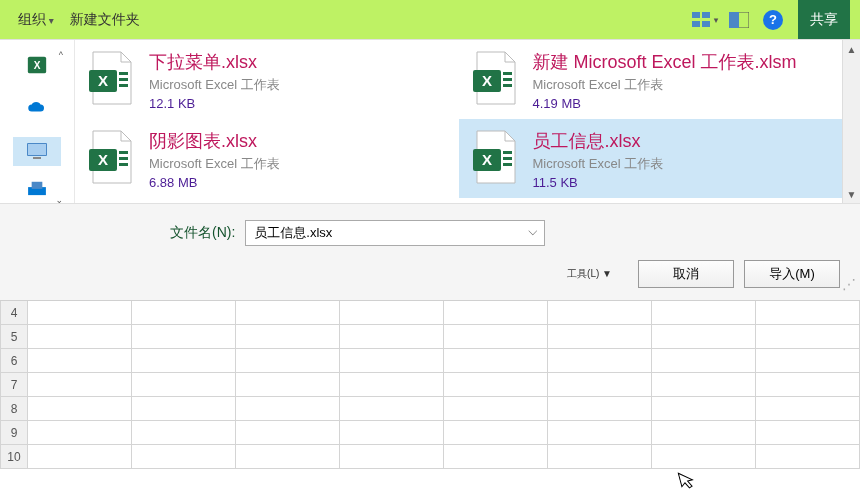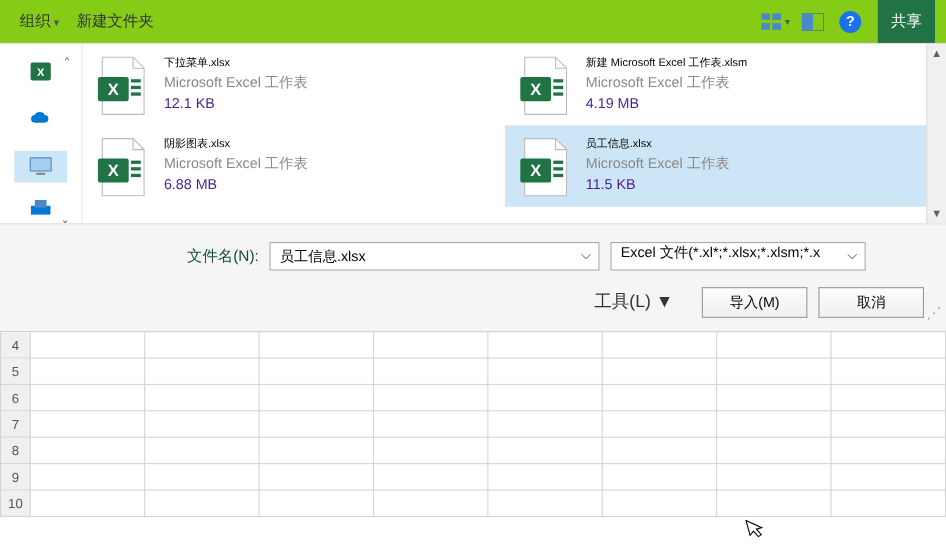--- a/index.html
+++ b/index.html
@@ -4,21 +4,21 @@
   <style>
     * { margin: 0; padding: 0; box-sizing: border-box; font-family: "Microsoft YaHei", "Segoe UI", sans-serif; }
     body { width: 860px; height: 500px; background: #fff; overflow: hidden; position: relative; }
     
     .toolbar {
       height: 40px;
       display: flex;
       align-items: center;
       padding: 0 10px;
       border-bottom: 1px solid #e0e0e0;
-      background: #84cc16;
+      background: #bef264;
     }
     .toolbar-item {
       font-size: 14px;
       color: #333;
       padding: 4px 8px;
       cursor: pointer;
     }
     .toolbar-item.dd::after { content: " ▾"; font-size: 10px; color: #555; }
     .toolbar-spacer { flex: 1; }
     .toolbar-icon {
@@ -65,21 +65,21 @@
     }
     .file-item {
       display: flex;
       padding: 10px 12px 8px 12px;
       gap: 14px;
       cursor: pointer;
     }
     .file-item.selected { background: #cde6f7; }
     .file-icon { width: 48px; height: 56px; flex-shrink: 0; }
     .file-info { display: flex; flex-direction: column; gap: 2px; }
-    .file-name { color: #000000; font-size: 10px; }
+    .file-name { color: #be185d; font-size: 18px; }
     .file-type { color: #888; font-size: 13px; }
     .file-size { color: #4c1d95; font-size: 13px; }
     .scrollbar {
       width: 18px;
       background: #f0f0f0;
       border-left: 1px solid #ddd;
       display: flex; flex-direction: column; justify-content: space-between;
     }
     .scroll-arrow {
       height: 18px;
@@ -119,21 +119,21 @@
     .filter-select {
       width: 232px; height: 26px;
       border: 1px solid #aaa;
       padding: 0 24px 0 8px;
       font-size: 13px; background: #fff;
       white-space: nowrap; overflow: hidden;
     }
     .button-row {
       display: flex; justify-content: flex-end; align-items: center; gap: 10px;
     }
-    .tools-link { font-size: 16px; color: #333; padding: 4px 16px 4px 8px; cursor: pointer; }
+    .tools-link { font-size: 10px; color: #333; padding: 4px 16px 4px 8px; cursor: pointer; }
     .btn {
       min-width: 96px; height: 28px;
       border: 1px solid #999;
       background: linear-gradient(#fdfdfd,#efefef);
       font-size: 13px; cursor: pointer;
     }
     .resize-grip {
       position: absolute; right: 6px; bottom: 208px;
       width: 12px; height: 12px;
       color: #aaa; font-size: 14px; line-height: 8px;
@@ -301,28 +301,25 @@
     <div class="scroll-arrow">▼</div>
   </div>
 </div>
 
 <div class="controls">
   <div class="filename-row">
     <span class="filename-label">文件名(N):</span>
     <span class="combo" style="flex:1;max-width:300px">
       <input class="filename-input" style="width: 100%;" value="员工信息.xlsx">
     </span>
-    <span class="combo">
-      <div class="filter-select">Excel 文件(*.xl*;*.xlsx;*.xlsm;*.x</div>
-    </span>
   </div>
   <div class="button-row">
     <span class="tools-link">工具(L)  ▼</span>
+    <button class="btn">取消</button>
     <button class="btn">导入(M)</button>
-    <button class="btn">取消</button>
   </div>
 </div>
 <div class="resize-grip">⋰</div>
 
 <div class="spreadsheet">
   <div id="grid">
       <div class="grid-row">
         <div class="row-header">4</div>
         <div class="cell"></div>
         <div class="cell"></div>

